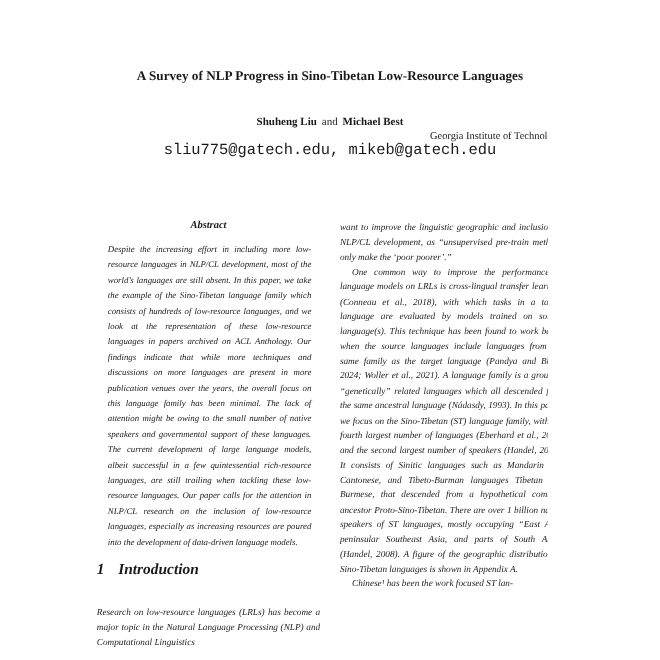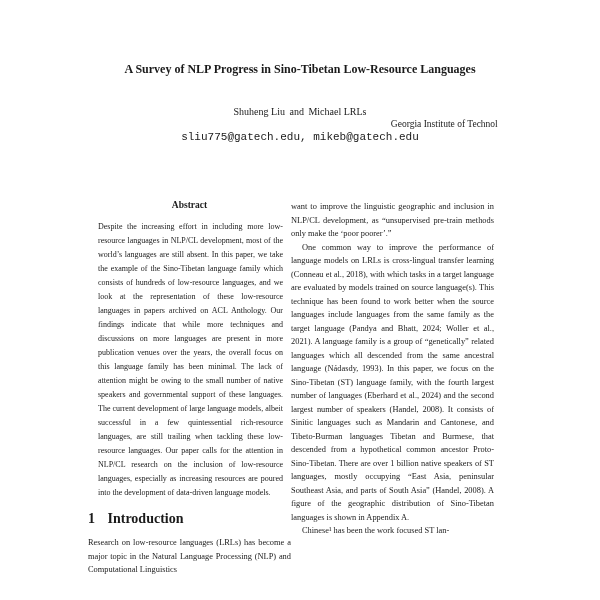--- a/index.html
+++ b/index.html
@@ -25,37 +25,39 @@
     font-weight: bold;
     font-size: 12px;
     line-height: 14px;
   }
   .authors {
     margin-top: 29px;
     text-align: center;
     font-size: 10px;
     line-height: 13px;
   }
-  .authors .name { font-weight: normal; }
+  .authors .name { font-weight: bold; }
   .authors .and-word { padding: 0 2px; }
   .affiliation {
     text-align: right;
     font-size: 9.5px;
     line-height: 12px;
   }
   .emails {
     text-align: center;
     font-family: "Liberation Mono", monospace;
-    font-size: 11px;
+    font-size: 14px;
     line-height: 12px;
     margin-top: 1px;
   }
   .columns {
     display: flex;
+    gap: 18px;
     margin-top: 57px;
+    font-style: italic;
   }
   .col { width: 203px; }
   .abstract-head {
     text-align: center;
     font-weight: bold;
     font-size: 9.5px;
     line-height: 11px;
   }
   .abstract-body {
     margin: 9px 8px 0 10px;
@@ -68,35 +70,35 @@
     font-size: 14px;
     font-weight: bold;
     line-height: 12px;
   }
   .sec-head .num { margin-right: 9px; }
   .para {
     font-size: 8.4px;
     line-height: 13.5px;
     text-align: justify;
   }
-  .intro-para { margin-top: 11px; }
+  .intro-para { margin-top: 25px; }
   .indent { text-indent: 11px; }
 </style>
 </head>
 <body>
 
 <div class="page">
   <div class="content">
 
     <h1 class="title">A Survey of NLP Progress in Sino-Tibetan Low-Resource Languages</h1>
 
     <div class="authors">
       <span class="name">Shuheng Liu</span>
       <span class="and-word">and</span>
-      <span class="name">Michael LRLs</span>
+      <span class="name">Michael Best</span>
     </div>
 
     <div class="affiliation">Georgia Institute of Technology</div>
 
     <div class="emails">sliu775@gatech.edu, mikeb@gatech.edu</div>
 
     <div class="columns">
 
       <div class="col">
         <div class="abstract-head">Abstract</div>

